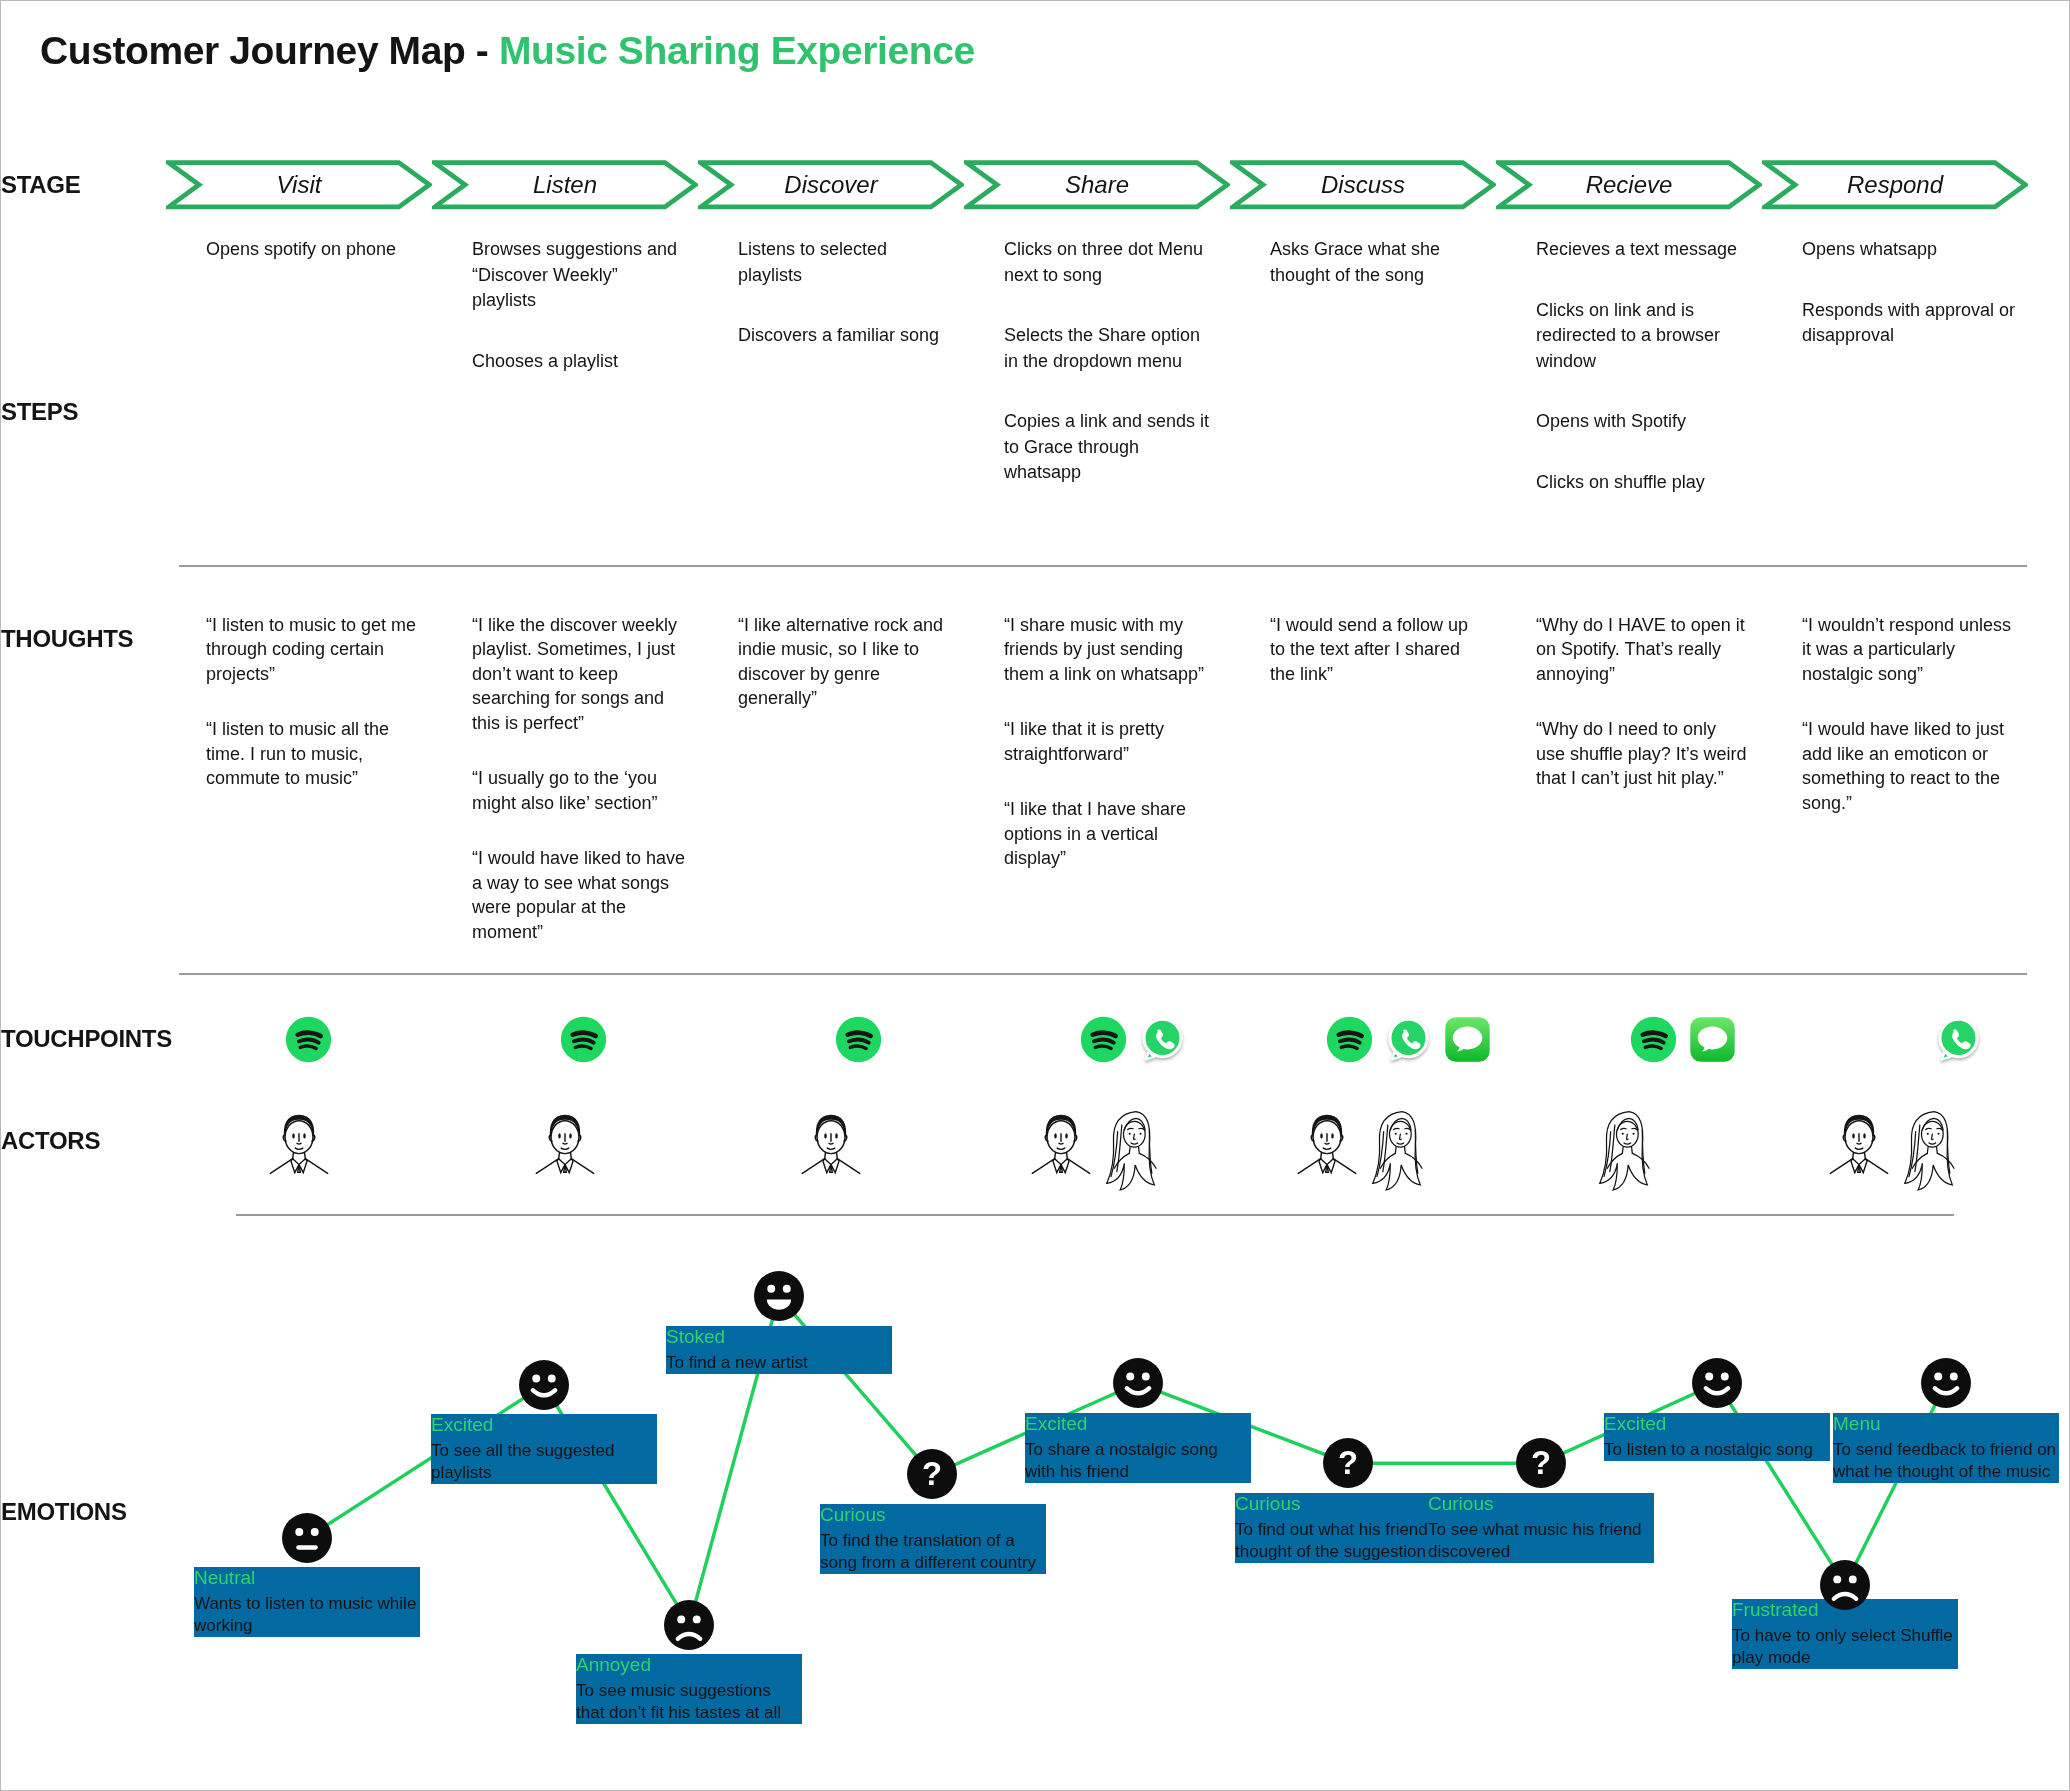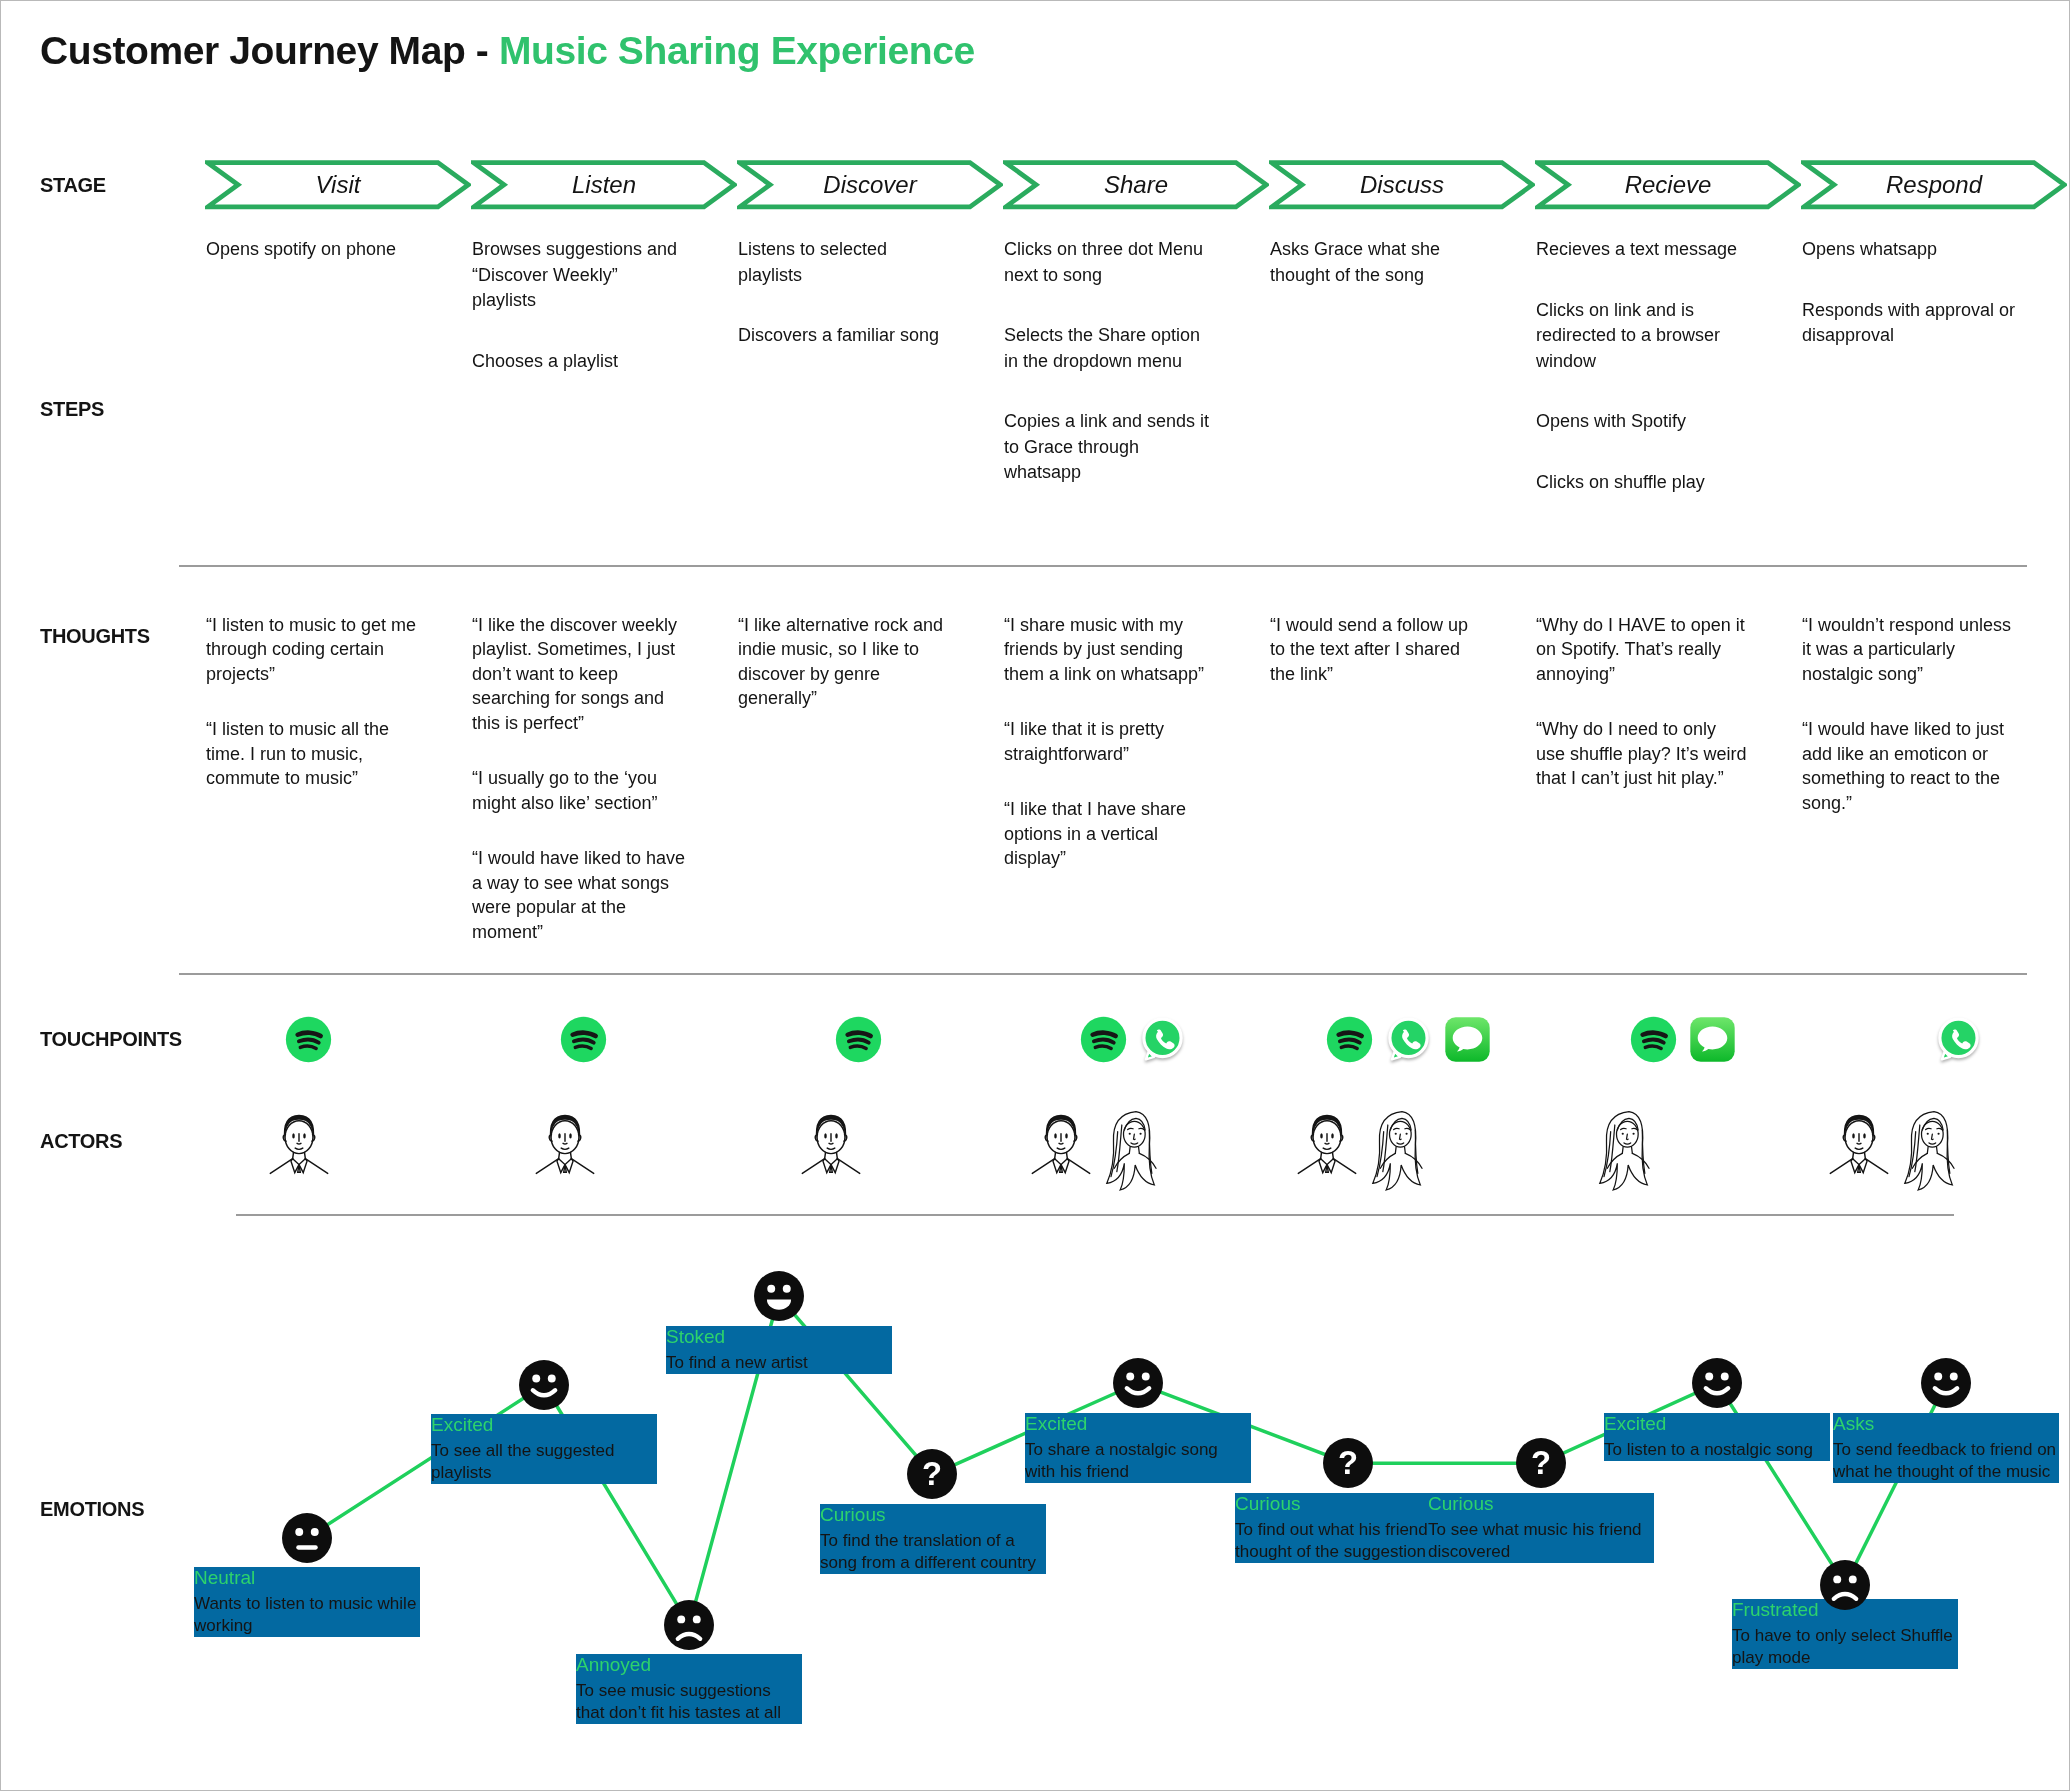--- a/index.html
+++ b/index.html
@@ -6,21 +6,21 @@
   .canvas{
     position:relative;width:2070px;height:1791px;background:#fff;
     border:1.7px solid #b9b9b9;box-sizing:border-box;overflow:hidden;
     font-family:"Liberation Sans",sans-serif;color:#141414;
   }
   
   .title{position:absolute;top:28px;left:39px;font-size:39px;font-weight:bold;letter-spacing:-0.4px;}
   .title .green{color:#30c26d;}
   
   .grid{position:absolute;left:0;width:2070px;display:grid;grid-template-columns:165px repeat(7,266px);}
-  .rowlabel{font-size:20px;font-weight:bold;padding-left:39px;white-space:nowrap;letter-spacing:-0.3px;}
+  .rowlabel{font-size:24px;font-weight:bold;white-space:nowrap;letter-spacing:-0.3px;}
   .cell{padding:0 12px 0 40px;}
   .cell p{margin:0 0 35px 0;font-size:18px;line-height:1.42;max-width:219px;}
   
   .stage-row{position:absolute;top:159px;left:0;width:2070px;display:flex;}
   .stage-label{width:165px;line-height:50px;}
   .arrow{position:relative;width:266px;height:50px;flex:0 0 266px;font-style:italic;}
   .arrow svg{position:absolute;inset:0;}
   .arrow span{position:absolute;inset:0;text-align:center;line-height:50px;font-size:24px;}
   
   .thoughts .cell p{font-size:18px;line-height:1.36;margin-bottom:31px;max-width:222px;}
@@ -574,21 +574,21 @@
     <div class="eface" style="left:1819px;top:342px">
       <svg viewBox="0 0 58 58">
           <circle cx="29" cy="29" r="29" fill="#0d0d0d"></circle>
           <circle cx="20" cy="22.5" r="4.6" fill="#fff"></circle>
           <circle cx="38" cy="22.5" r="4.6" fill="#fff"></circle>
           <path d="M16 45 Q29 34 42 45" stroke="#fff" stroke-width="5" fill="none" stroke-linecap="round"></path>
         </svg>
     </div>
 
     <div class="enode" style="left:1832px;top:195px">
-      <div class="elabel">Asks</div>
+      <div class="elabel">Menu</div>
       <div class="edesc">To send feedback to friend on what he thought of the music</div>
     </div>
     <div class="eface" style="left:1920px;top:140px">
       <svg viewBox="0 0 58 58">
           <circle cx="29" cy="29" r="29" fill="#0d0d0d"></circle>
           <circle cx="20" cy="21.5" r="4.6" fill="#fff"></circle>
           <circle cx="38" cy="21.5" r="4.6" fill="#fff"></circle>
           <path d="M16 35 Q29 47 42 35" stroke="#fff" stroke-width="5" fill="none" stroke-linecap="round"></path>
         </svg>
     </div>

